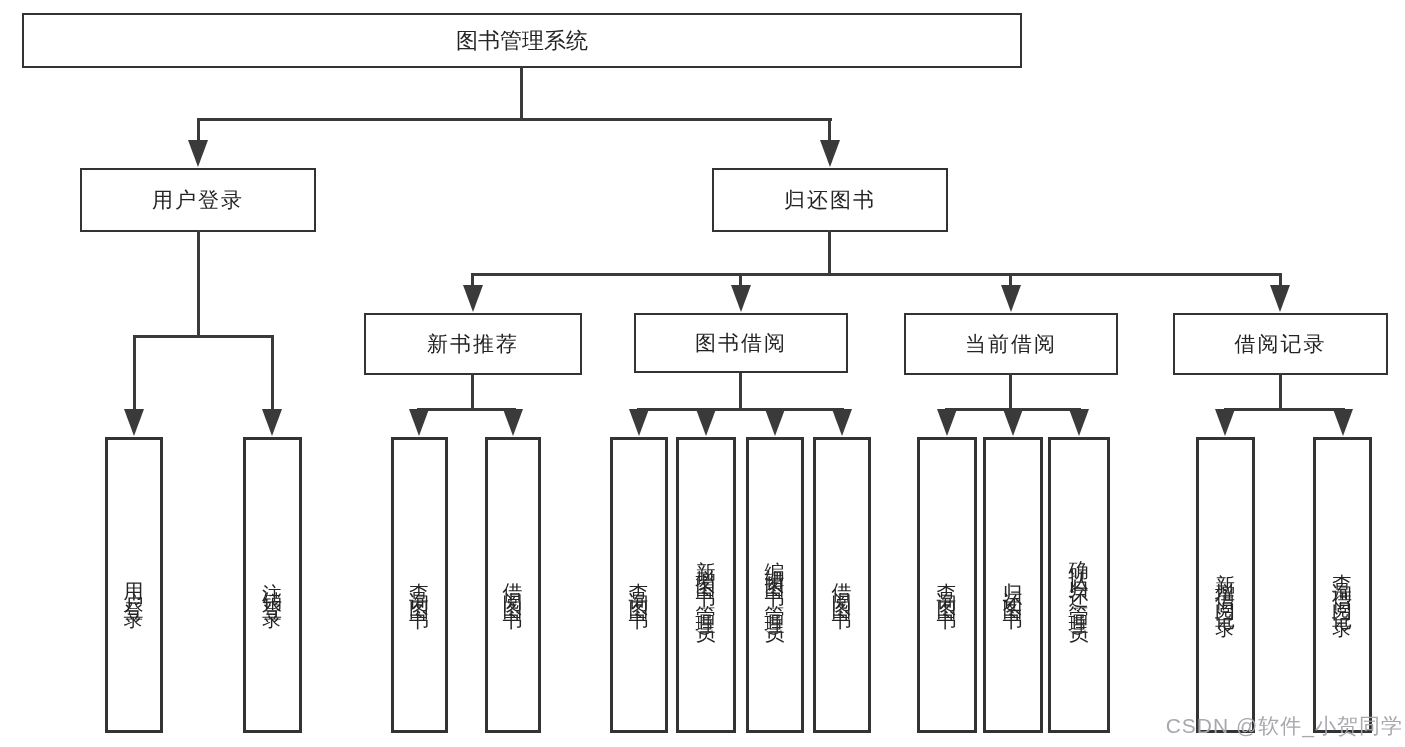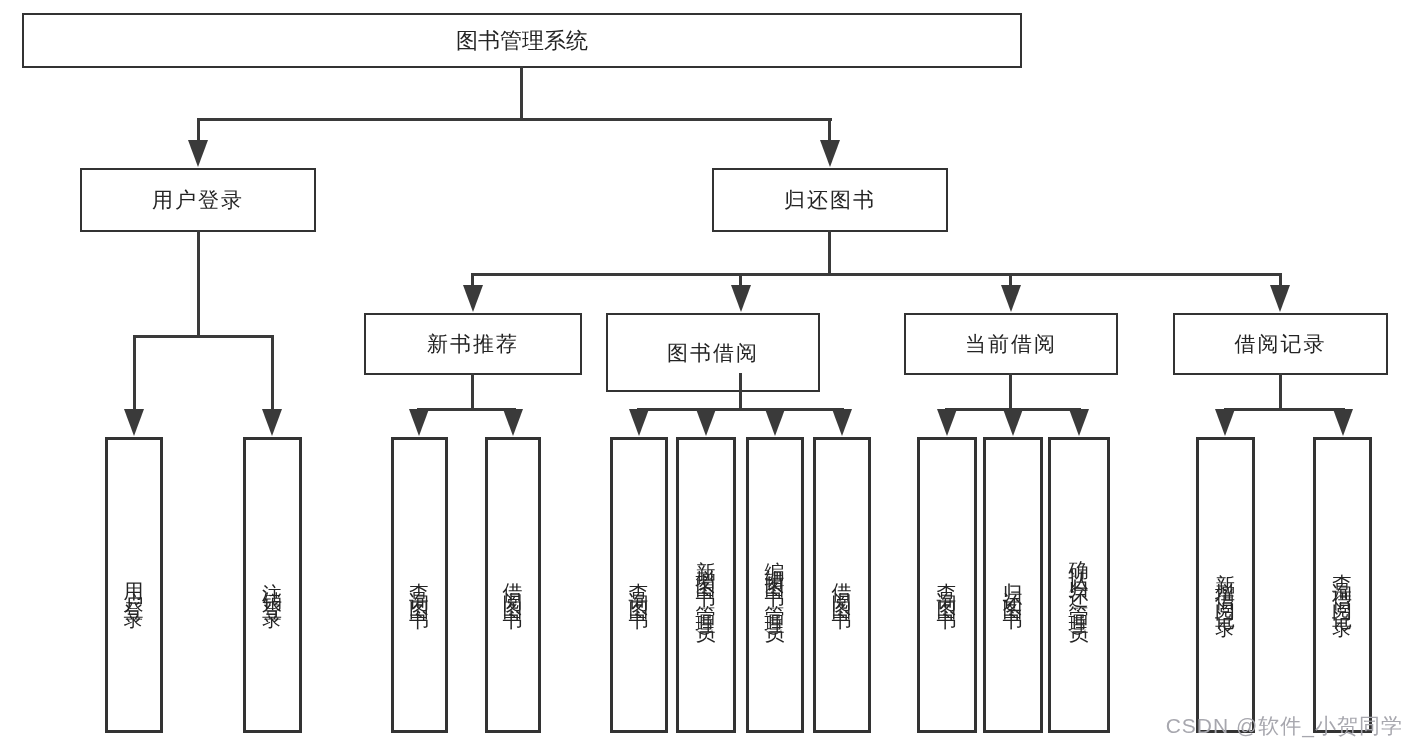--- a/index.html
+++ b/index.html
@@ -70,21 +70,21 @@
   <div class="vline" style="left:1009px; top:273px; height:15px;"></div>
   <div class="vline" style="left:1279px; top:273px; height:15px;"></div>
   <div class="arrow" style="left:463px; top:285px;"></div>
   <div class="arrow" style="left:731px; top:285px;"></div>
   <div class="arrow" style="left:1001px; top:285px;"></div>
   <div class="arrow" style="left:1270px; top:285px;"></div>
 
   <div class="box hdr" style="left:364px; top:313px; width:218px; height:62px;font-family:Liberation Serif, serif;">
     <span>新书推荐</span>
   </div>
-  <div class="box hdr" style="left:606px; top:313px; width:214px; height:79px;align-items:center;">
+  <div class="box hdr" style="left:634px; top:313px; width:214px; height:60px;align-items:center;">
     <span>图书借阅</span>
   </div>
   <div class="box hdr" style="left:1173px; top:313px; width:215px; height:62px;">
     <span>借阅记录</span>
   </div>
   <div class="box hdr" style="left:904px; top:313px; width:214px; height:62px;">
     <span>当前借阅</span>
   </div>
 
   <div class="vline" style="left:471px; top:373px; height:38px;"></div>

